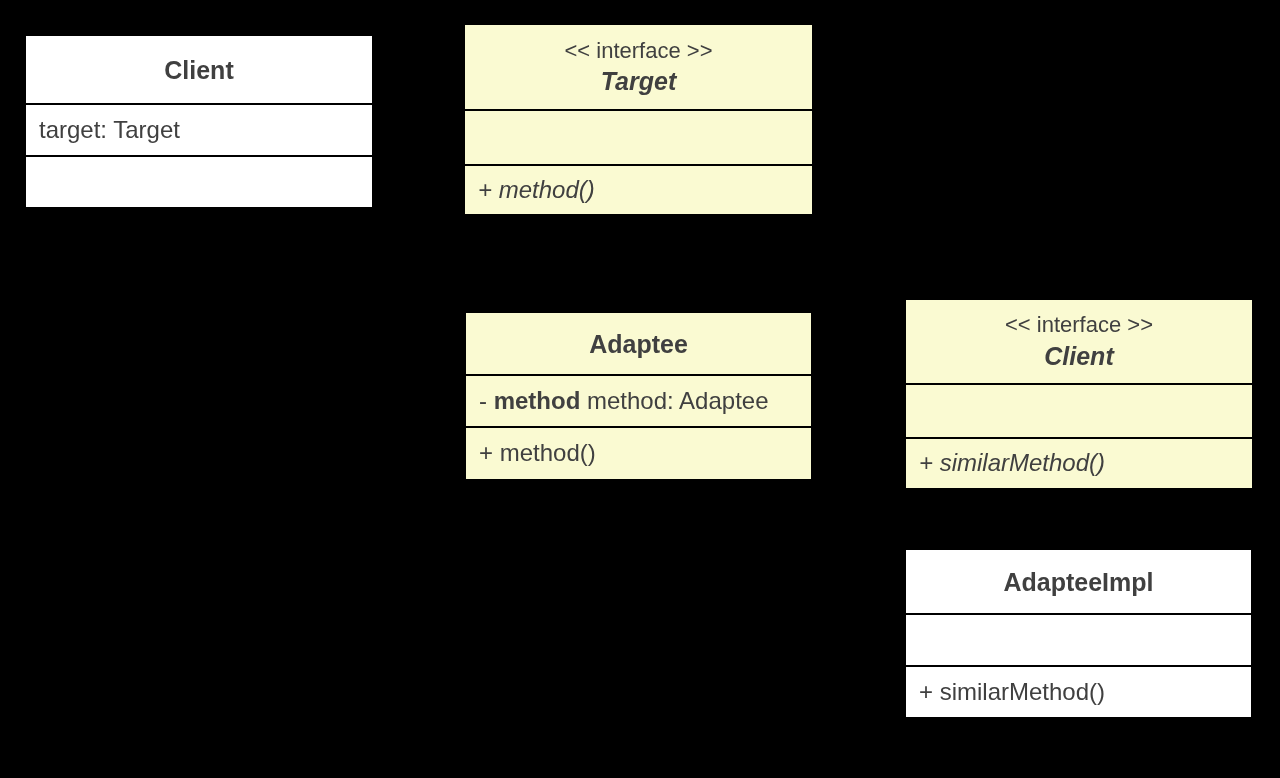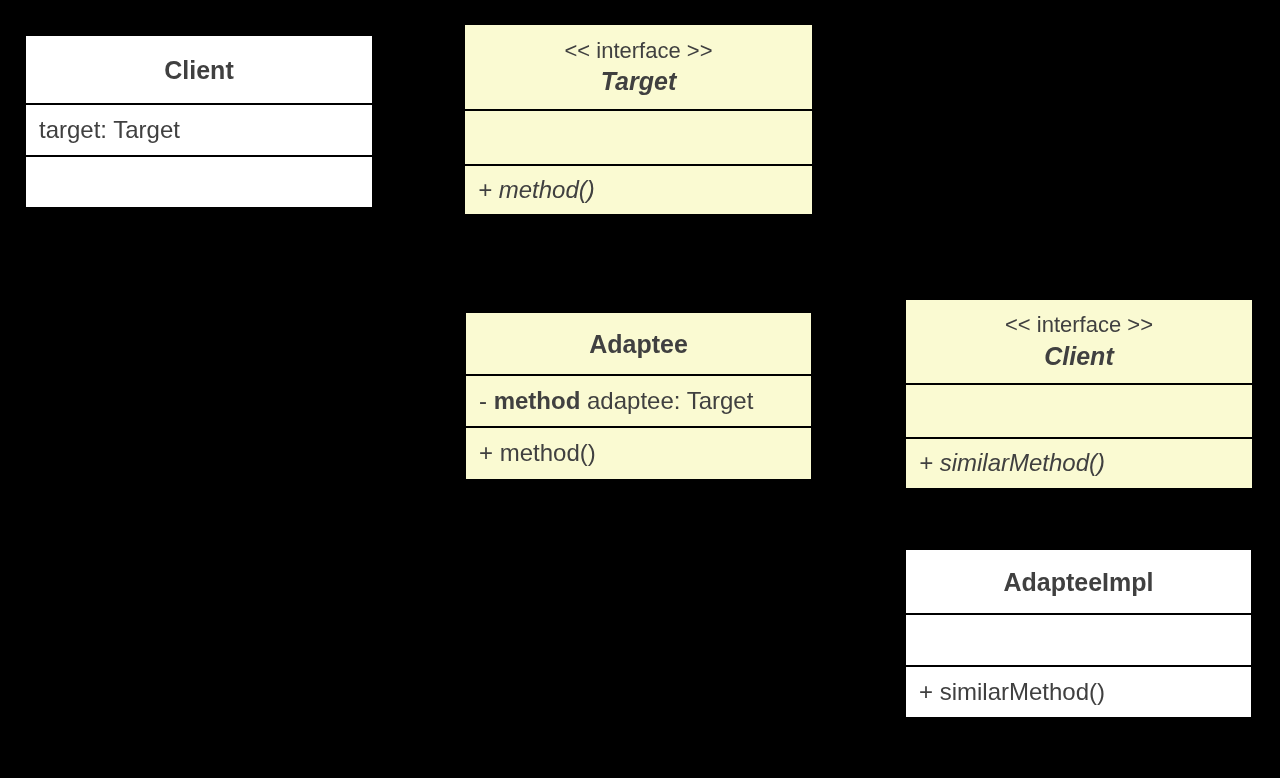--- a/index.html
+++ b/index.html
@@ -85,21 +85,21 @@
     </div>
   </div>
 
   <div class="uml-box iface" style="left:464px; top:311px; width:349px;">
     <div class="sec head" style="height:61px">
       <span class="class-title">Adaptee</span>
     </div>
     <div class="sec" style="height:52px">
       <span class="pre">- </span>
         <span class="pre bold">method</span>
-        <span class="pre"> adaptee: Target</span>
+        <span class="pre"> method: Adaptee</span>
     </div>
     <div class="sec" style="height:53px">
       <span class="pre">+ method()</span>
     </div>
   </div>
 
   <div class="uml-box iface" style="left:904px; top:298px; width:350px;">
     <div class="sec head" style="height:83px">
       <span class="stereotype">&lt;&lt; interface &gt;&gt;</span>
       <span class="iface-name">Client</span>

